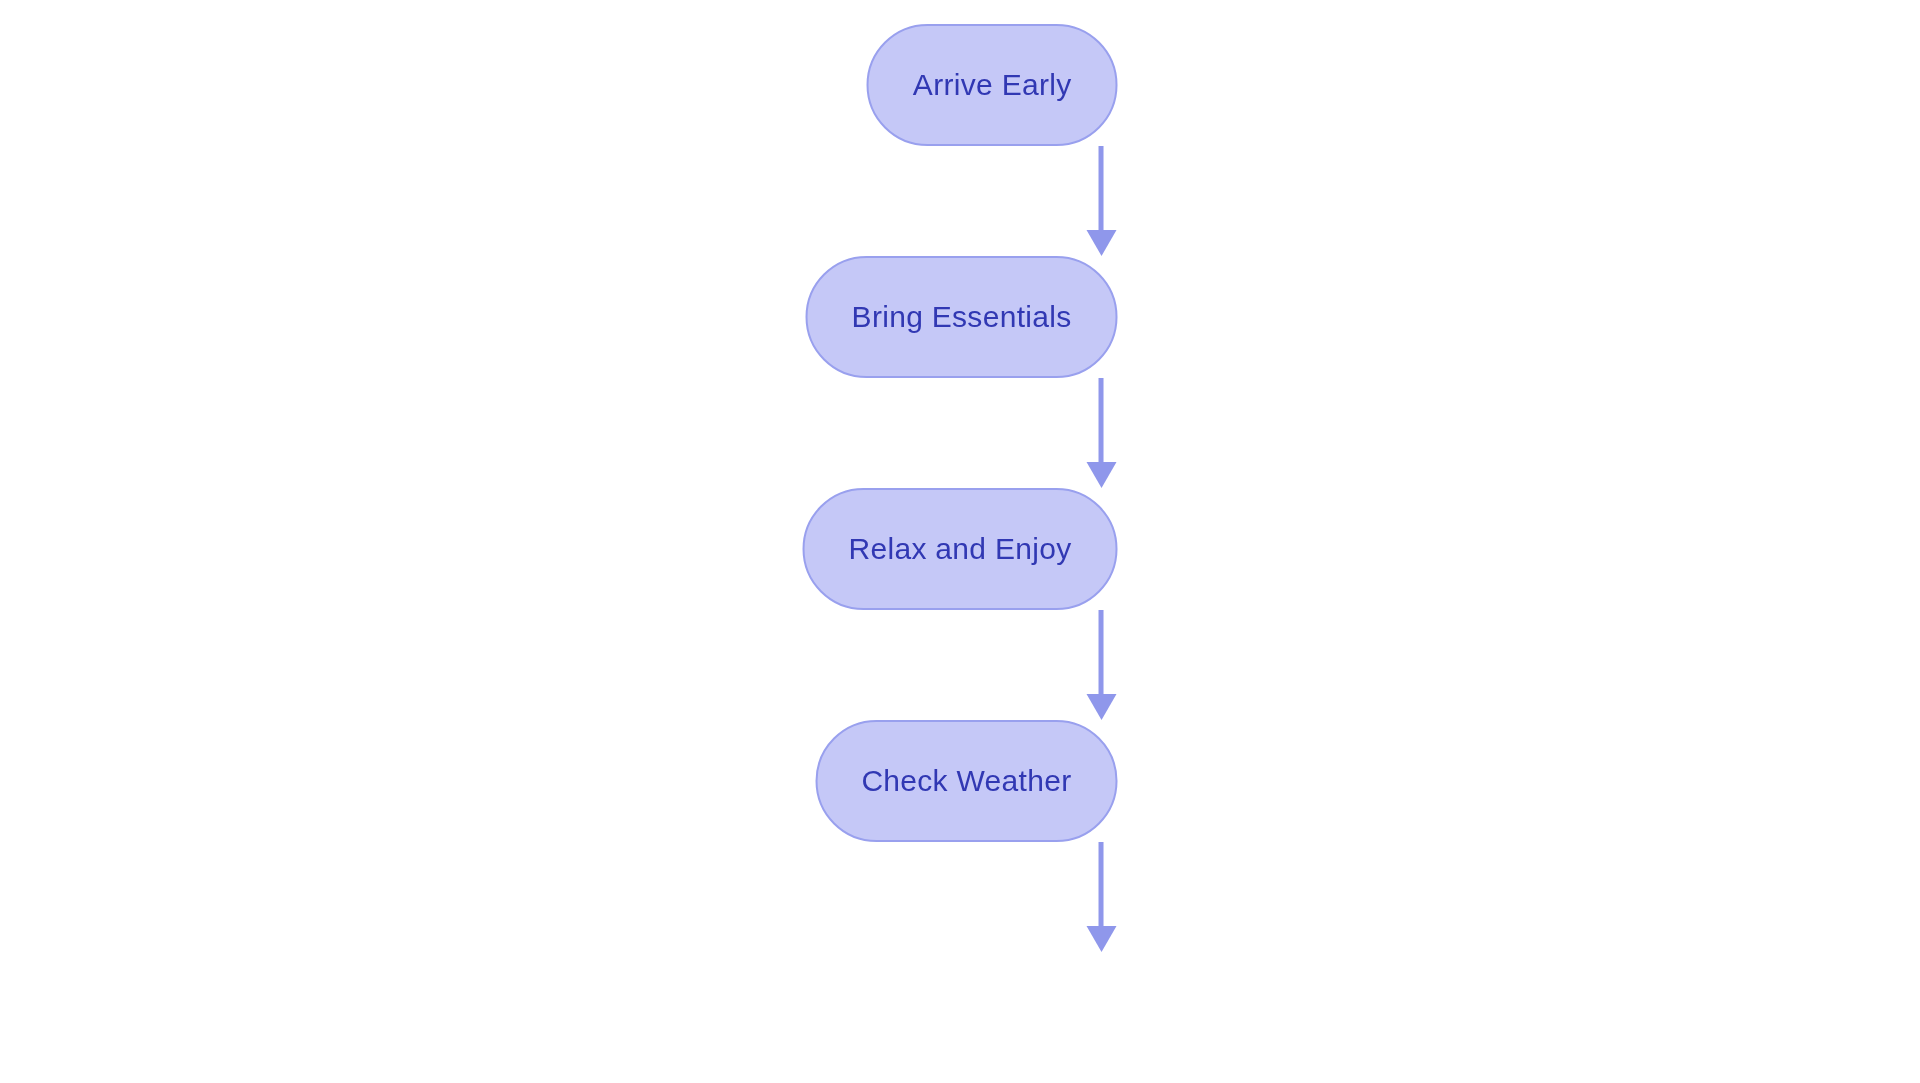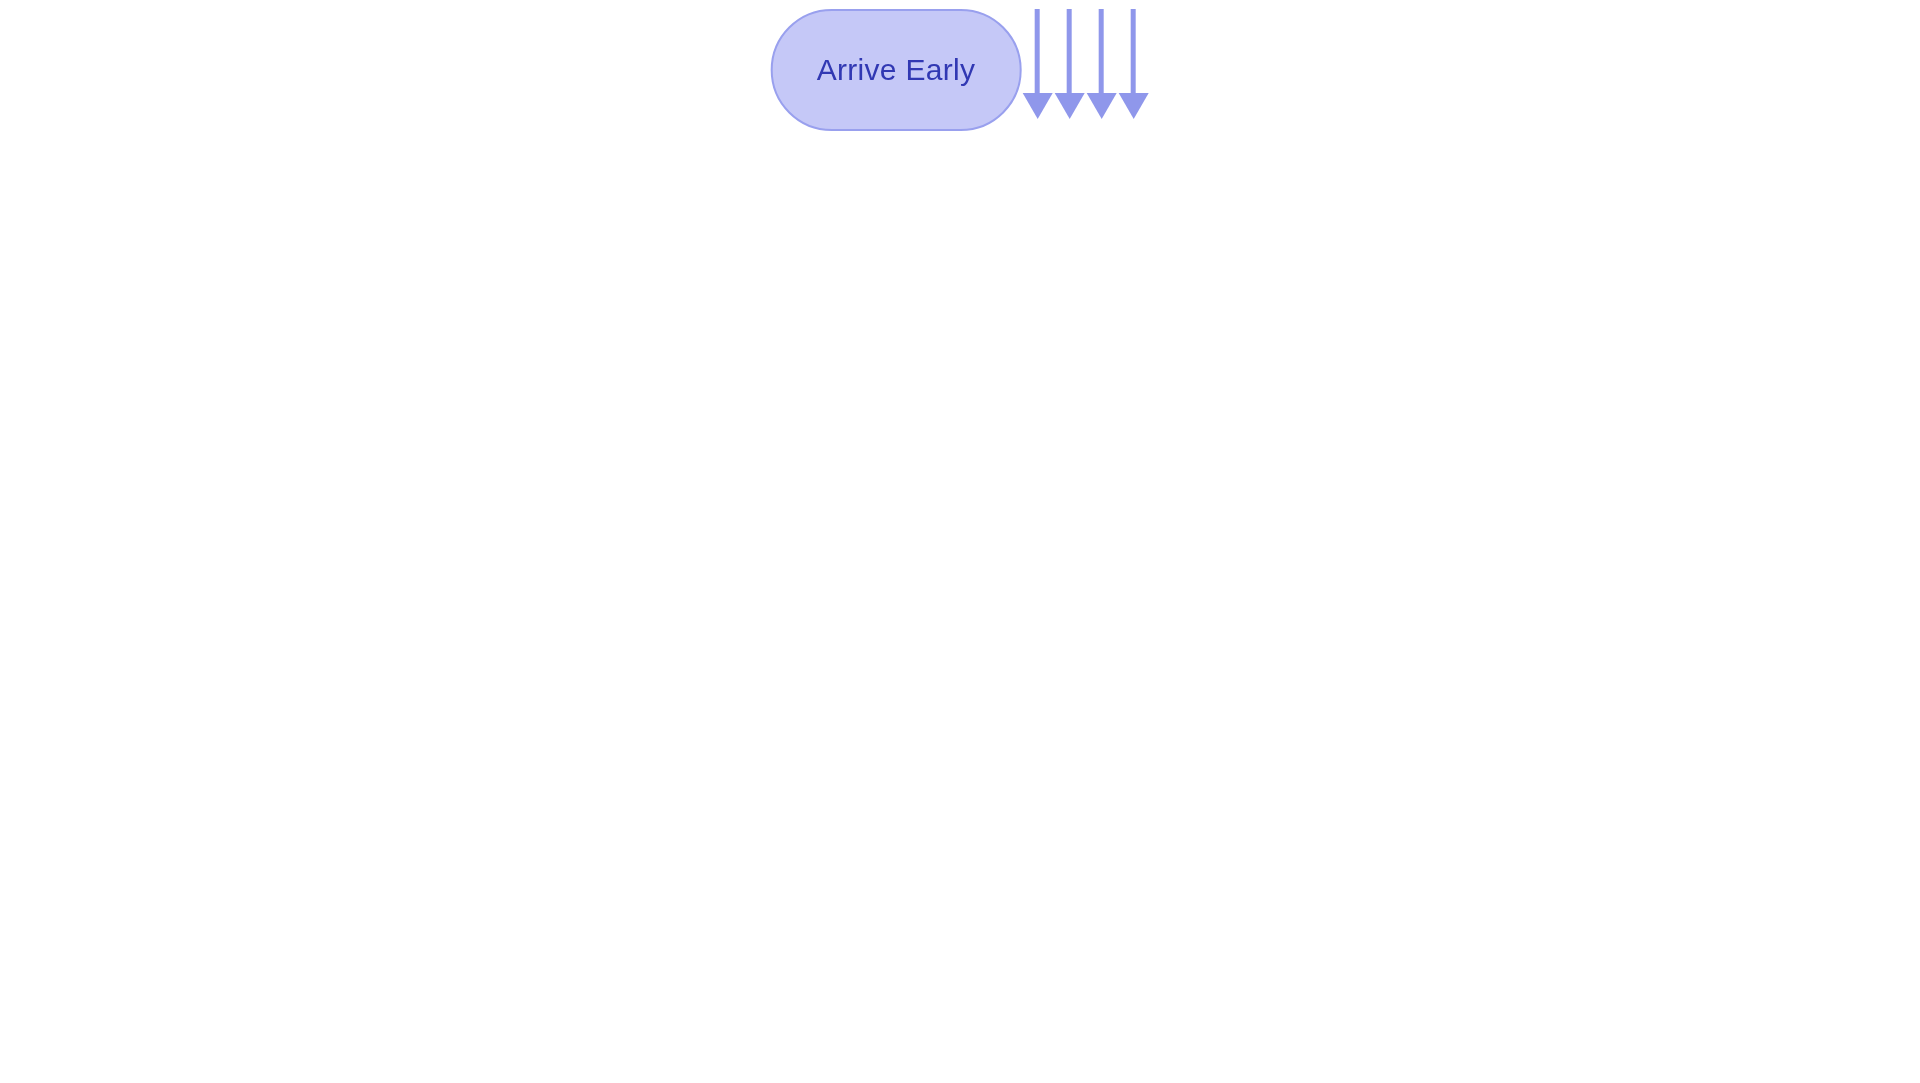--- a/index.html
+++ b/index.html
@@ -19,24 +19,25 @@
   }
   .canvas {
     position: relative;
     width: 1920px;
     height: 1083px;
     background: var(--bg);
   }
   .flow-column {
     position: absolute;
     left: 50%;
-    top: 9px;
+    top: 24px;
     transform: translateX(-50%);
     display: flex;
-    align-items: flex-start;
+    flex-direction: column;
+    align-items: flex-end;
   }
   .node {
     height: 122px;
     padding: 0 44px;
     min-width: 240px;
     display: flex;
     align-items: center;
     justify-content: center;
     background: var(--node-fill);
     border: 2px solid var(--node-border);
@@ -75,32 +76,41 @@
 
     <div class="node">
       <span>Arrive Early</span>
     </div>
 
     <div class="edge">
       <div class="shaft"></div>
       <div class="head"></div>
     </div>
 
+    <div class="node">
+      <span>Bring Essentials</span>
+    </div>
 
     <div class="edge">
       <div class="shaft"></div>
       <div class="head"></div>
     </div>
 
+    <div class="node">
+      <span>Relax and Enjoy</span>
+    </div>
 
     <div class="edge">
       <div class="shaft"></div>
       <div class="head"></div>
     </div>
 
+    <div class="node">
+      <span>Check Weather</span>
+    </div>
 
     <div class="edge">
       <div class="shaft"></div>
       <div class="head"></div>
     </div>
 
 
   </div>
 </div>
 

